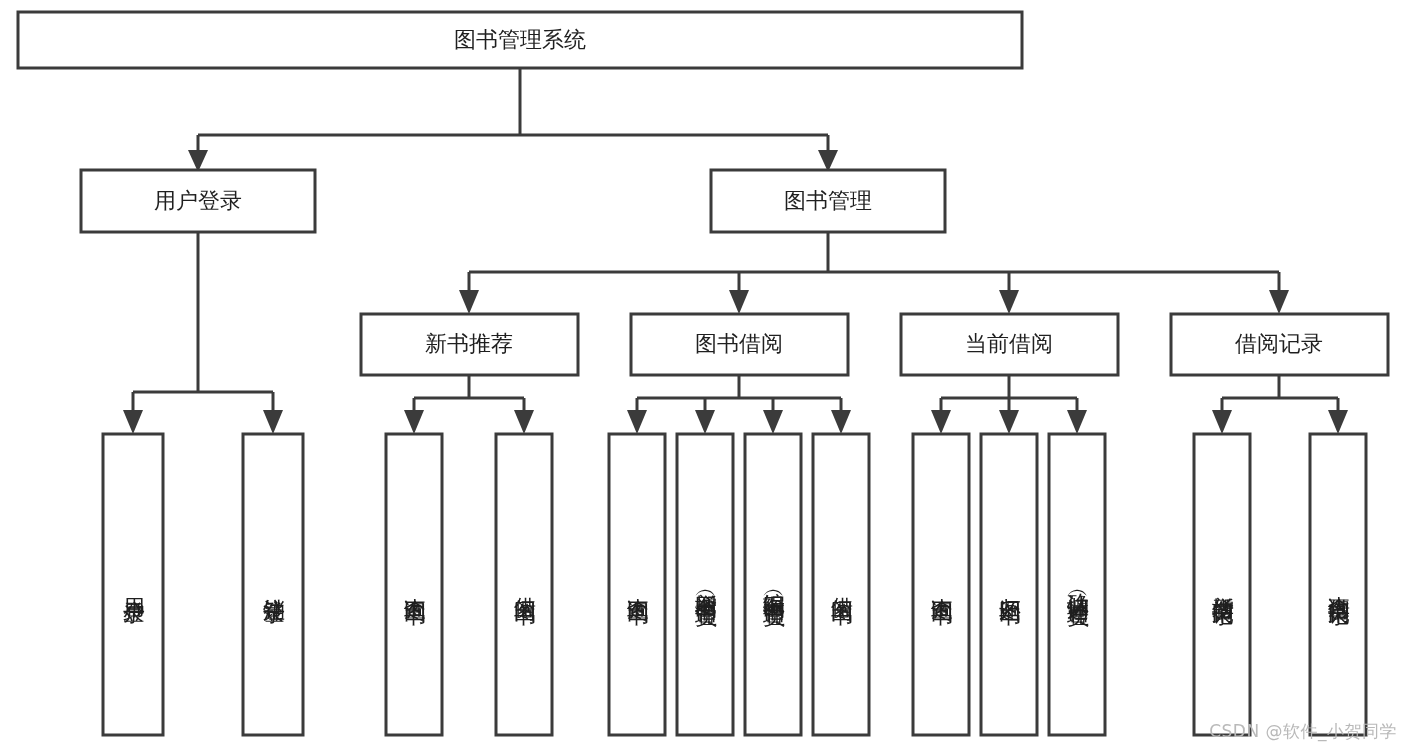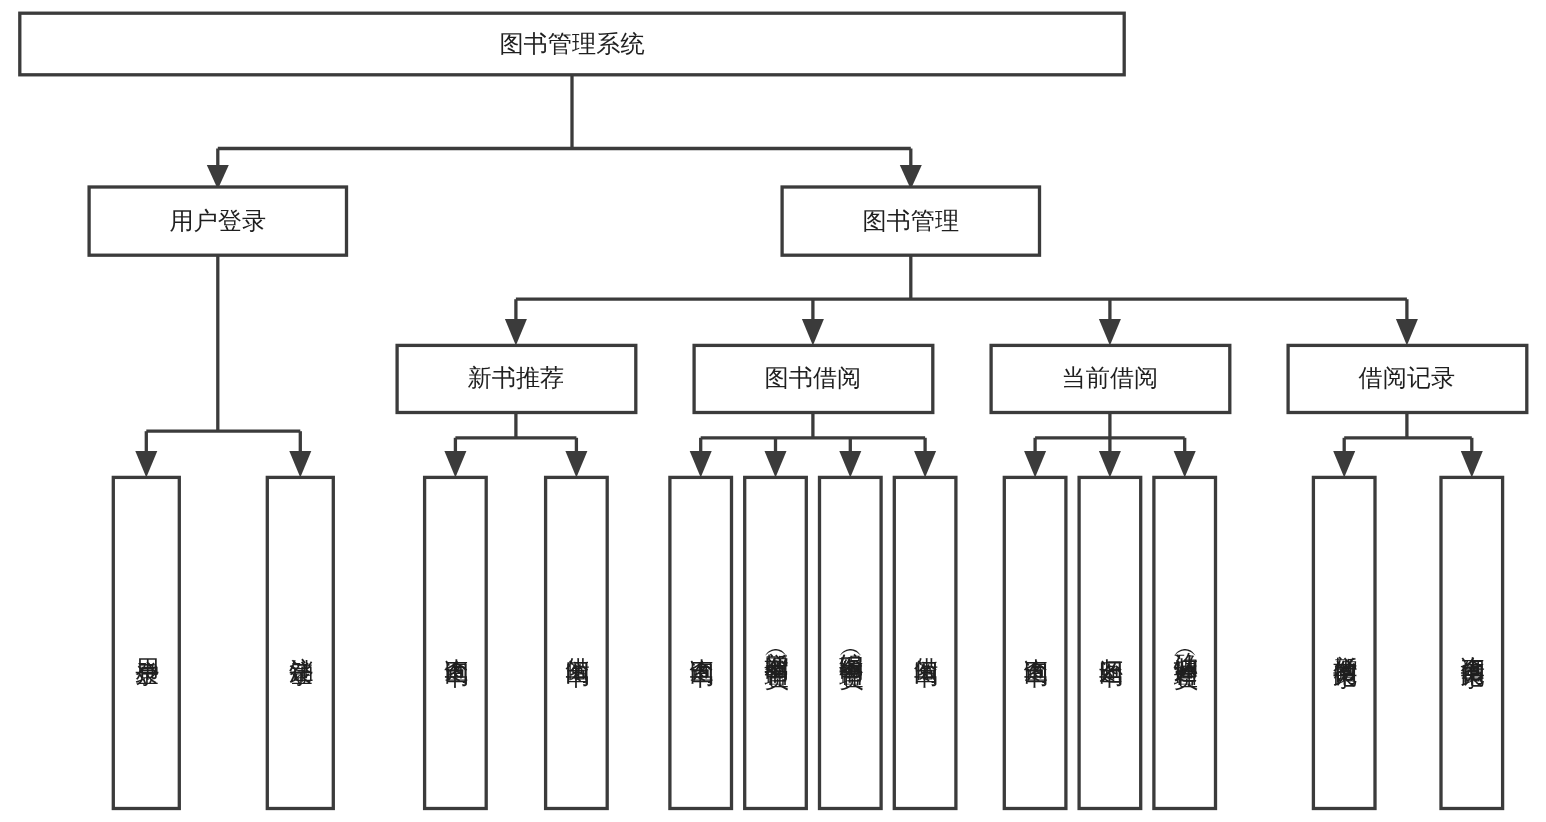--- a/index.html
+++ b/index.html
@@ -235,14 +235,15 @@
       <text class="node-label-v" x="1222" y="584">新增借阅记录</text>
     </g>
 
     <g>
       <rect class="node-box" x="1310" y="434" width="56" height="301"></rect>
       <text class="node-label-v" x="1338" y="584">查询借阅记录</text>
     </g>
 
   </svg>
 
+  <div class="watermark-text">CSDN @软件_小贺同学</div>
 
 </div>
 
 </body></html>

